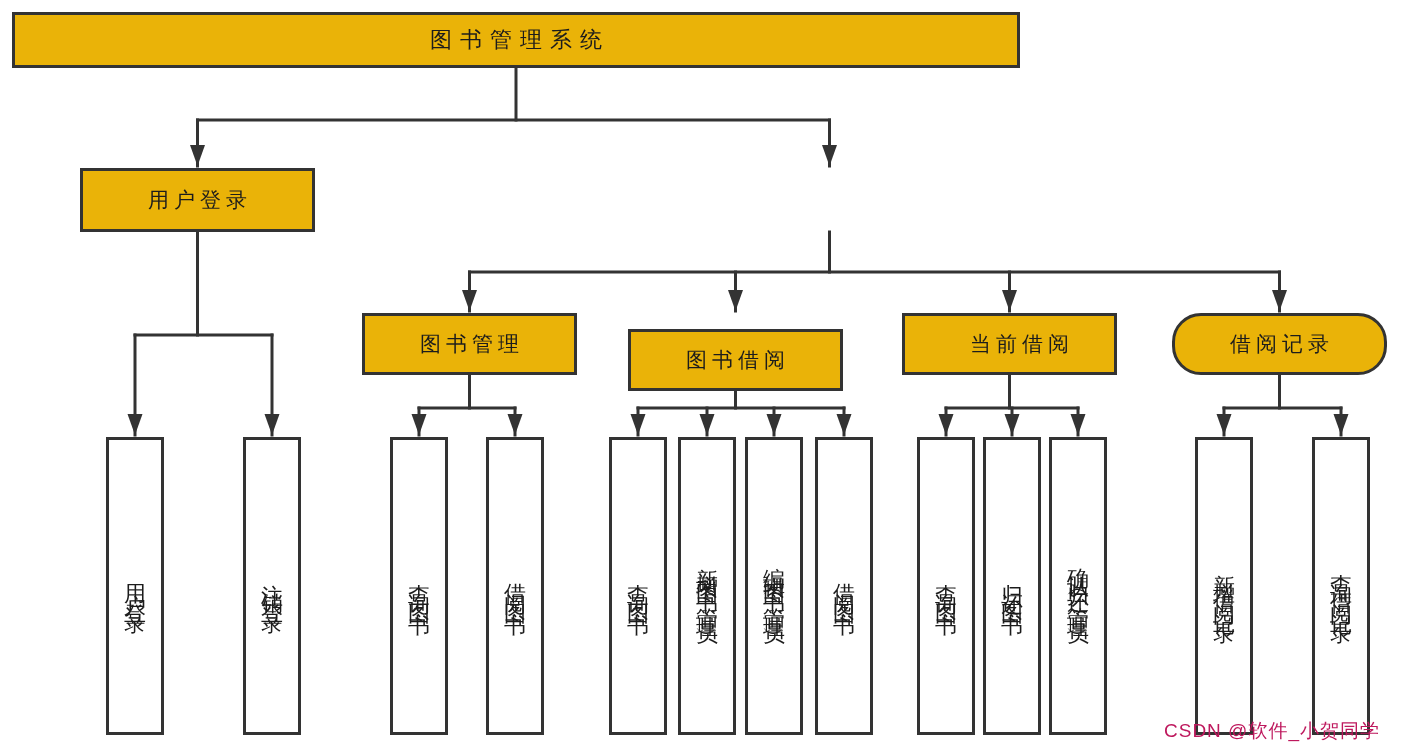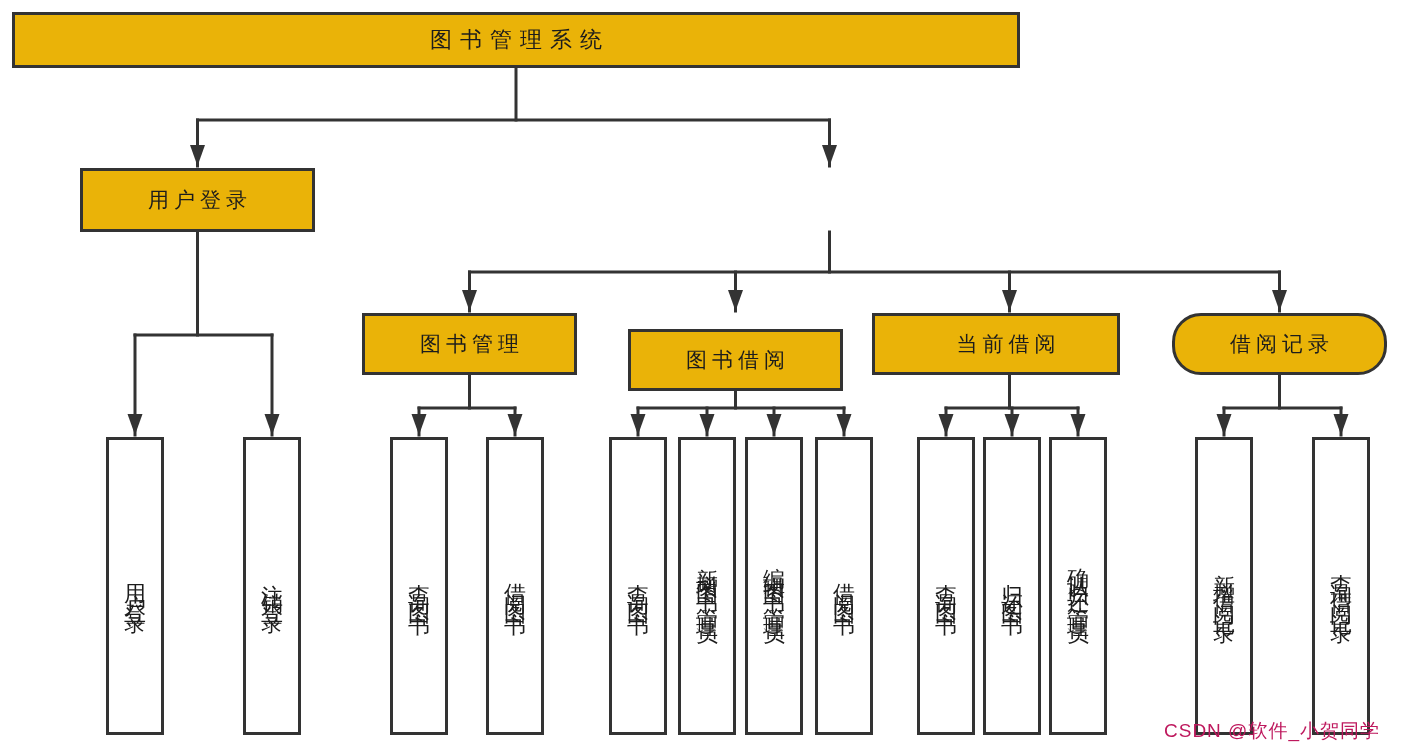--- a/index.html
+++ b/index.html
@@ -141,21 +141,21 @@
   <div class="hnode" style="left:80px; top:168px; width:235px; height:64px;">
     <span>用户登录</span>
   </div>
 
   <div class="hnode" style="left:362px; top:313px; width:215px; height:62px;">
     <span>图书管理</span>
   </div>
   <div class="hnode" style="left:628px; top:313px; width:215px; height:62px;margin-top:16px;">
     <span>图书借阅</span>
   </div>
-  <div class="hnode" style="left:872px; top:313px; width:248px; height:62px;padding-left:20px;">
+  <div class="hnode" style="left:902px; top:313px; width:215px; height:62px;padding-left:20px;">
     <span>当前借阅</span>
   </div>
   <div class="hnode" style="left:1172px; top:313px; width:215px; height:62px;border-radius:29px;">
     <span>借阅记录</span>
   </div>
 
   <div class="vnode" style="left:106px;">
     <span>用户登录</span>
   </div>
   <div class="vnode" style="left:243px;">

